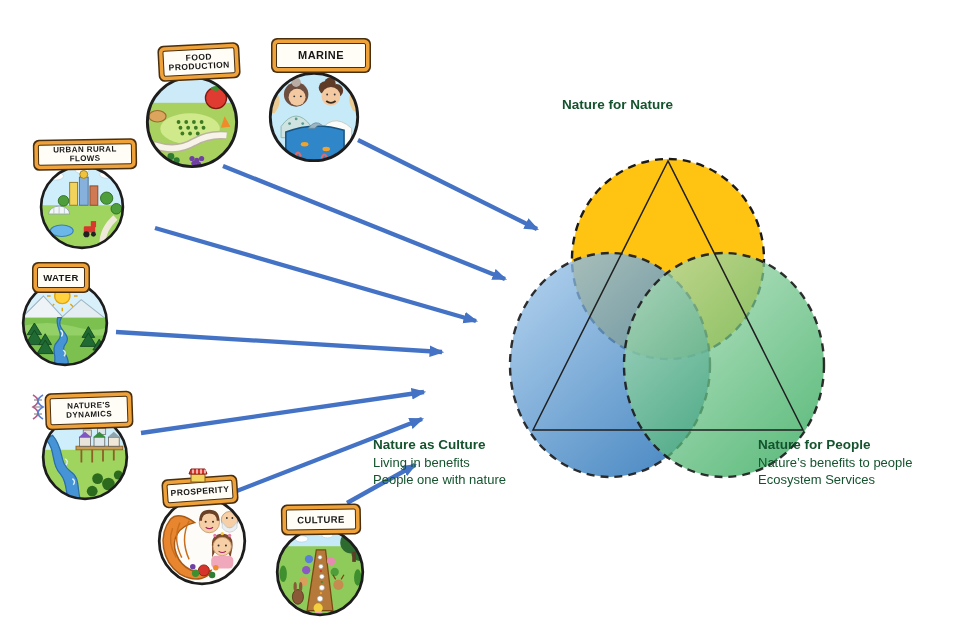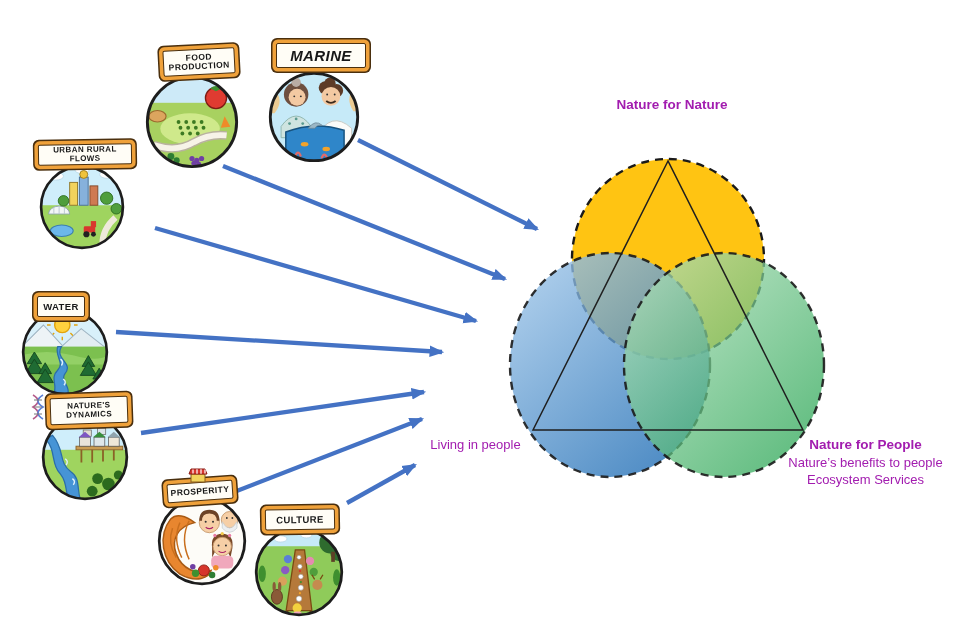--- a/index.html
+++ b/index.html
@@ -6,21 +6,21 @@
   .stage{position:relative;width:963px;height:619px;background:#ffffff;overflow:hidden;
          font-family:"Liberation Sans",sans-serif;}
   svg{display:block;}
   .layer{position:absolute;left:0;top:0;z-index:1;}
   .icon{position:absolute;z-index:2;}
   .icon svg.blob{position:absolute;left:0;top:0;width:100%;height:100%;}
   .banner{position:absolute;z-index:4;background:#fffdf6;border:1.5px solid #4a2f0e;
           box-shadow:0 0 0 3.5px #efa13a,0 0 0 5px #4a2f0e;border-radius:2px;
           display:flex;align-items:center;justify-content:center;text-align:center;
           font-weight:bold;color:#181818;line-height:1.02;letter-spacing:.4px;}
-  .vlabel{position:absolute;z-index:3;text-align:center;color:#a21caf;font-size:13px;line-height:17.5px;}
+  .vlabel{position:absolute;z-index:3;color:#14532d;font-size:13px;line-height:17.5px;}
   .vlabel .t{font-weight:bold;font-size:13.5px;}
   .vlabel span{display:block;}
   .minisvg{position:absolute;z-index:5;}
 </style>
 </head>
 <body>
 
 <div class="stage">
 
   <svg class="layer" width="963" height="619" viewBox="0 0 963 619">
@@ -53,21 +53,23 @@
       <line x1="141" y1="433" x2="424" y2="392" marker-end="url(#ah)"></line>
       <line x1="229" y1="494" x2="422" y2="419" marker-end="url(#ah)"></line>
       <line x1="347" y1="503" x2="415" y2="465" marker-end="url(#ah)"></line>
     </g>
   </svg>
 
   <div class="vlabel" style="left:562px;top:96px;width:220px;">
     <span class="t">Nature for Nature</span>
   </div>
   <div class="vlabel" style="left:373px;top:436px;width:205px;">
-    <span>Living in people</span>
+    <span class="t">Nature as Culture</span>
+    <span>Living in benefits</span>
+    <span>People one with nature</span>
   </div>
   <div class="vlabel" style="left:758px;top:436px;width:215px;">
     <span class="t">Nature for People</span>
     <span>Nature’s benefits to people</span>
     <span>Ecosystem Services</span>
   </div>
 
   <div class="icon" style="left:144px;top:74px;width:96px;height:96px;">
     <div class="banner" style="left:19px;top:-25px;width:70px;height:24px;font-size:8.5px;transform:rotate(-3deg);">
       <span>FOOD PRODUCTION</span>
@@ -110,21 +112,21 @@
             <circle cx="60" cy="88" r="2.7"></circle>
           <circle cx="52" cy="93" r="2.7"></circle>
             <circle cx="57" cy="94" r="2.7"></circle>
         </g>
       </g>
       <circle cx="50" cy="50" r="46.5" fill="none" stroke="#1d1d1d" stroke-width="3"></circle>
     </svg>
   </div>
 
   <div class="icon" style="left:267px;top:70px;width:94px;height:94px;">
-    <div class="banner" style="left:9px;top:-27px;width:88px;height:23px;font-size:15px;font-style:italic;">
+    <div class="banner" style="left:9px;top:-27px;width:88px;height:23px;font-size:11px;">
       <span>MARINE</span>
     </div>
     <svg class="blob" viewBox="0 0 100 100">
       <defs>
           <clipPath id="cp2">
             <circle cx="50" cy="50" r="46.5"></circle>
           </clipPath>
         </defs>
       <g clip-path="url(#cp2)">
         <rect width="100" height="100" fill="#c6eaf8"></rect>
@@ -186,21 +188,21 @@
         <ellipse cx="27" cy="77" rx="13" ry="6.5" fill="#6cb7ea" stroke="#3c7fb0" stroke-width="1.2"></ellipse>
         <rect x="52" y="72" width="13" height="7" rx="1.5" fill="#d9372e"></rect>
         <rect x="60" y="66" width="6" height="7" fill="#d9372e"></rect>
         <circle cx="55" cy="81" r="3.5" fill="#222"></circle>
           <circle cx="63" cy="81" r="2.8" fill="#222"></circle>
       </g>
       <circle cx="50" cy="50" r="46.5" fill="none" stroke="#1d1d1d" stroke-width="3"></circle>
     </svg>
   </div>
 
-  <div class="icon" style="left:17px;top:278px;width:96px;height:90px;margin-top:29px;">
+  <div class="icon" style="left:17px;top:278px;width:96px;height:90px;">
     <div class="banner" style="left:20px;top:-11px;width:46px;height:19px;font-size:9.5px;">
       <span>WATER</span>
     </div>
     <svg class="blob" viewBox="0 0 100 100">
       <defs>
           <clipPath id="cp4">
             <circle cx="50" cy="50" r="46.5"></circle>
           </clipPath>
         </defs>
       <g clip-path="url(#cp4)">
@@ -314,21 +316,21 @@
         <circle cx="52" cy="82" r="6" fill="#d6352b" stroke="#8a1d14" stroke-width="1"></circle>
         <circle cx="43" cy="85" r="4" fill="#3f8f2f"></circle>
           <circle cx="61" cy="87" r="3.5" fill="#2e7d32"></circle>
         <circle cx="40" cy="78" r="3" fill="#6f3fa3"></circle>
           <circle cx="65" cy="79" r="3" fill="#ef8b2a"></circle>
       </g>
       <circle cx="50" cy="50" r="46.5" fill="none" stroke="#1d1d1d" stroke-width="3"></circle>
     </svg>
   </div>
 
-  <div class="icon" style="left:249px;top:526px;width:100px;height:92px;">
+  <div class="icon" style="left:270px;top:526px;width:100px;height:92px;">
     <div class="banner" style="left:16px;top:-17px;width:68px;height:19px;font-size:9.5px;transform:rotate(-1deg);">
       <span>CULTURE</span>
     </div>
     <svg class="blob" viewBox="0 0 100 100">
       <defs>
           <clipPath id="cp7">
             <circle cx="50" cy="50" r="46.5"></circle>
           </clipPath>
         </defs>
       <g clip-path="url(#cp7)">

